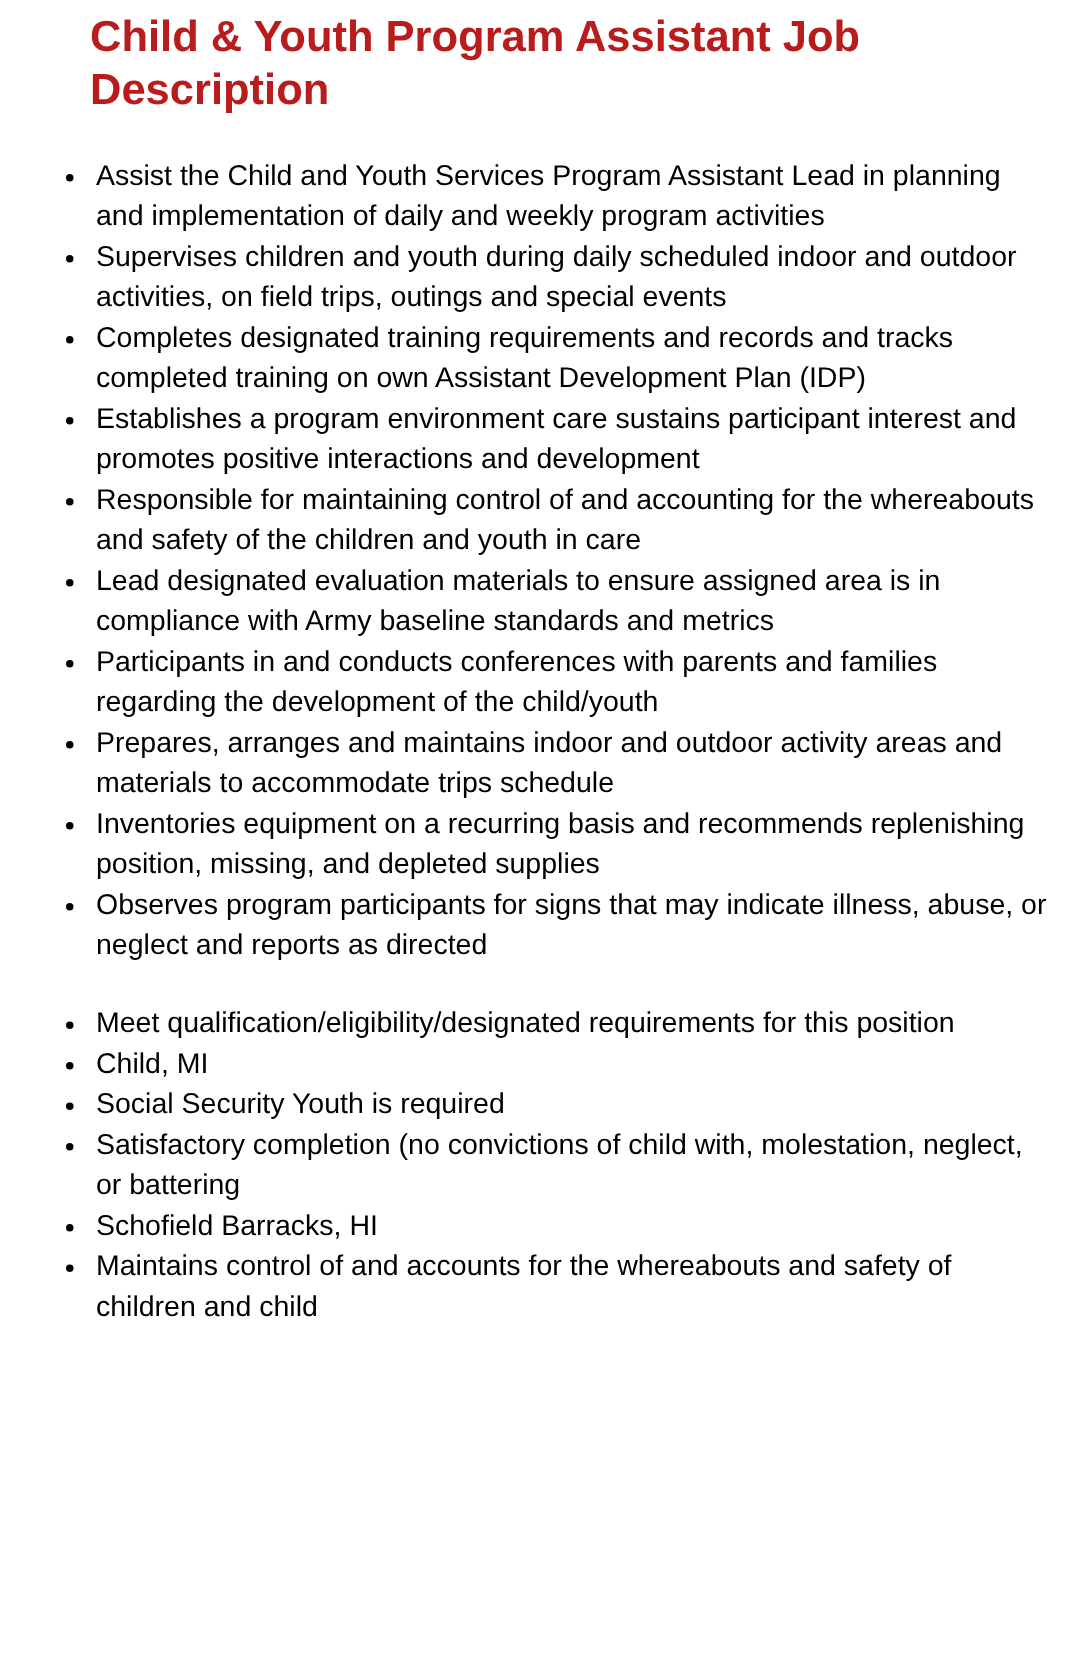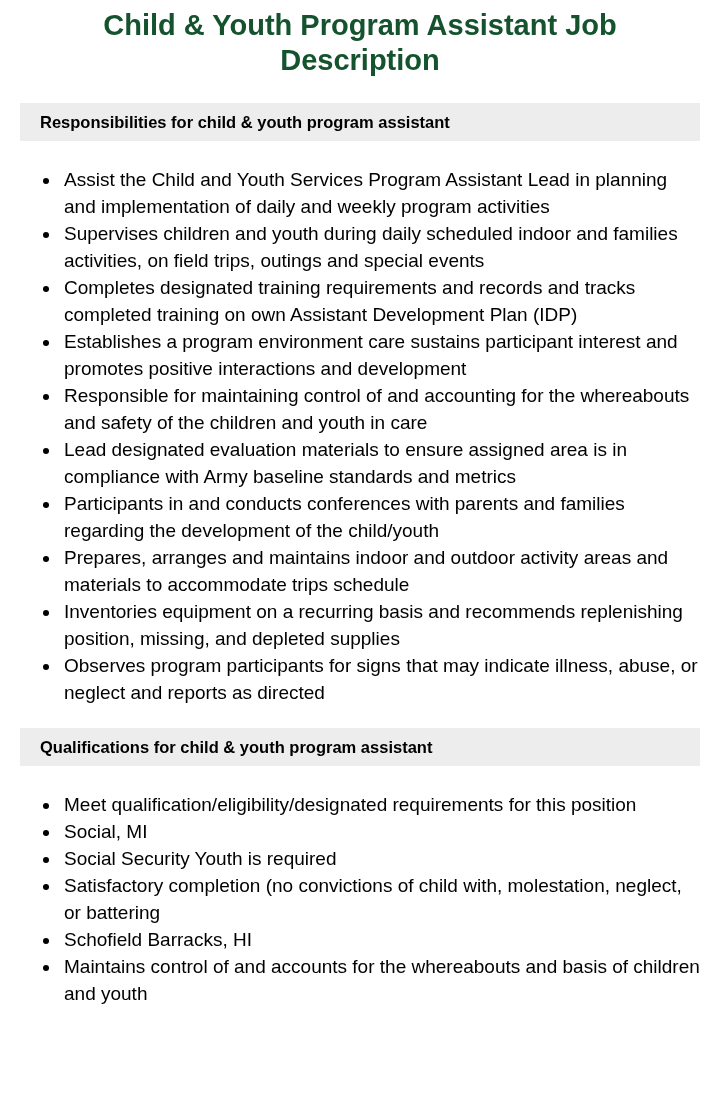--- a/index.html
+++ b/index.html
@@ -12,23 +12,22 @@
     color: #000000;
     font-family: "Liberation Sans", sans-serif;
   }
   .page {
     padding: 0 20px;
   }
   .doc-title {
     font-size: 29px;
     line-height: 1.22;
     font-weight: bold;
-    text-align: center;
     margin: 8px 40px 24px 40px;
-    color: #14532d;
+    color: #b91c1c;
   }
   .intro {
     font-size: 16.5px;
     line-height: 27px;
     margin: 0 0 21px 0;
   }
   .section-header {
     background: #ededed;
     font-weight: bold;
     font-size: 16.5px;
@@ -49,39 +48,37 @@
   }
 </style>
 </head>
 <body>
 
 <div class="page">
 
   <h1 class="doc-title">Child &amp; Youth Program Assistant Job Description</h1>
 
 
-  <div class="section-header">Responsibilities for child &amp; youth program assistant</div>
 
   <ul class="doc-list">
     <li>Assist the Child and Youth Services Program Assistant Lead in planning and implementation of daily and weekly program activities</li>
-    <li>Supervises children and youth during daily scheduled indoor and families activities, on field trips, outings and special events</li>
+    <li>Supervises children and youth during daily scheduled indoor and outdoor activities, on field trips, outings and special events</li>
     <li>Completes designated training requirements and records and tracks completed training on own Assistant Development Plan (IDP)</li>
     <li>Establishes a program environment care sustains participant interest and promotes positive interactions and development</li>
     <li>Responsible for maintaining control of and accounting for the whereabouts and safety of the children and youth in care</li>
     <li>Lead designated evaluation materials to ensure assigned area is in compliance with Army baseline standards and metrics</li>
     <li>Participants in and conducts conferences with parents and families regarding the development of the child/youth</li>
     <li>Prepares, arranges and maintains indoor and outdoor activity areas and materials to accommodate trips schedule</li>
     <li>Inventories equipment on a recurring basis and recommends replenishing position, missing, and depleted supplies</li>
     <li>Observes program participants for signs that may indicate illness, abuse, or neglect and reports as directed</li>
   </ul>
 
-  <div class="section-header">Qualifications for child &amp; youth program assistant</div>
 
   <ul class="doc-list">
     <li>Meet qualification/eligibility/designated requirements for this position</li>
-    <li>Social, MI</li>
+    <li>Child, MI</li>
     <li>Social Security Youth is required</li>
     <li>Satisfactory completion (no convictions of child with, molestation, neglect, or battering</li>
     <li>Schofield Barracks, HI</li>
-    <li>Maintains control of and accounts for the whereabouts and basis of children and youth</li>
+    <li>Maintains control of and accounts for the whereabouts and safety of children and child</li>
   </ul>
 
 </div>
 
 </body></html>

